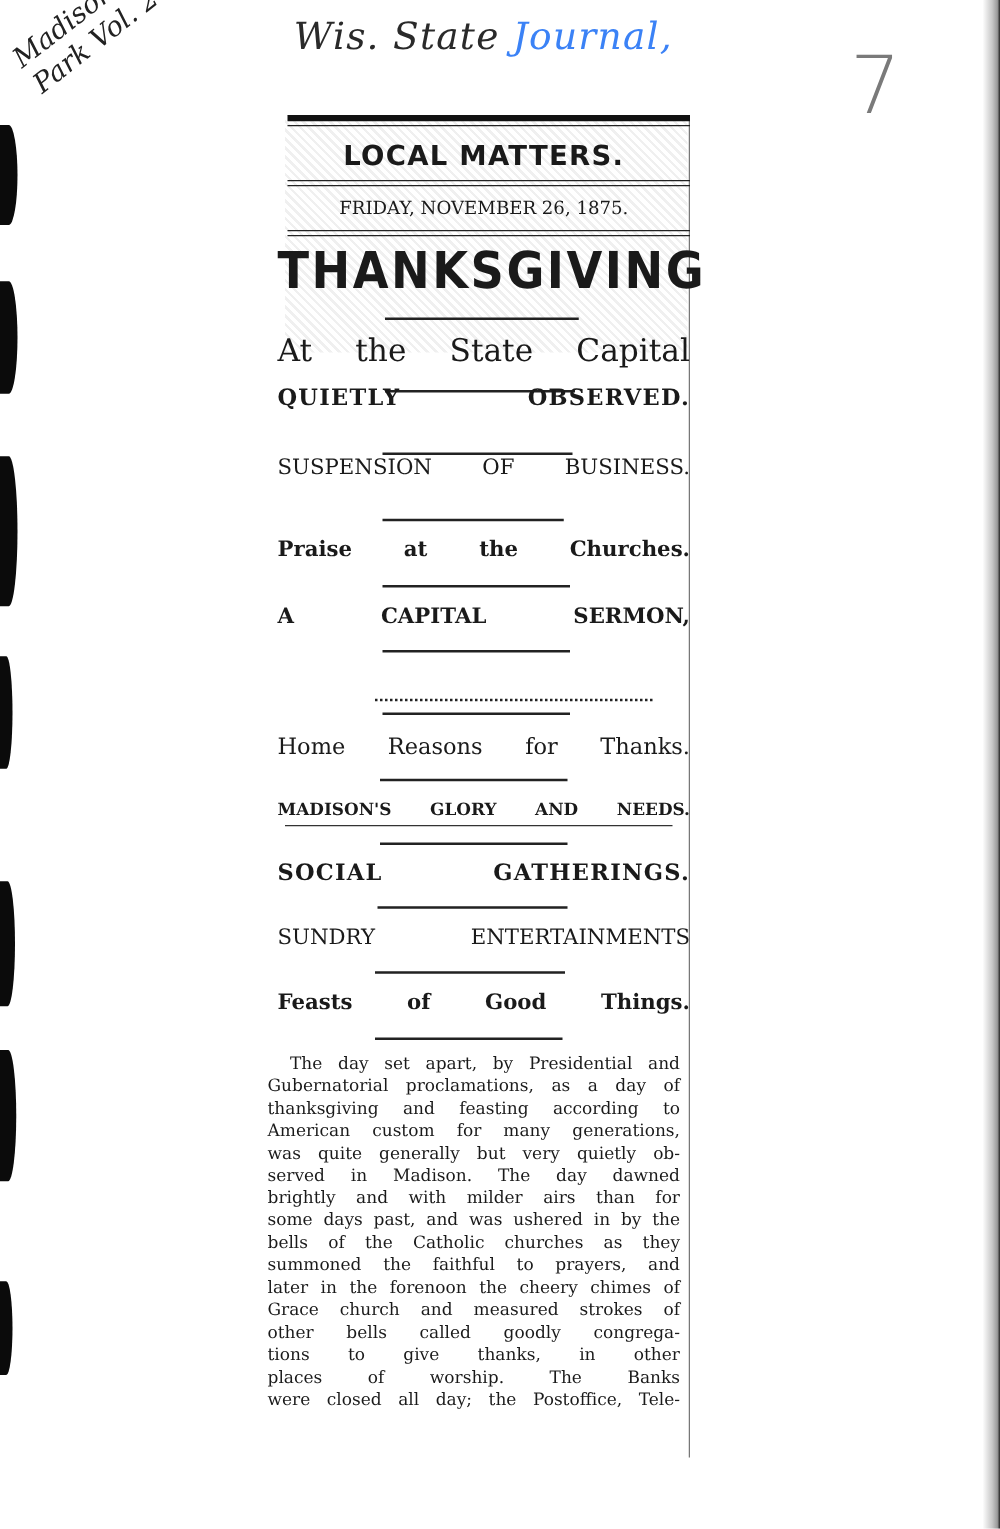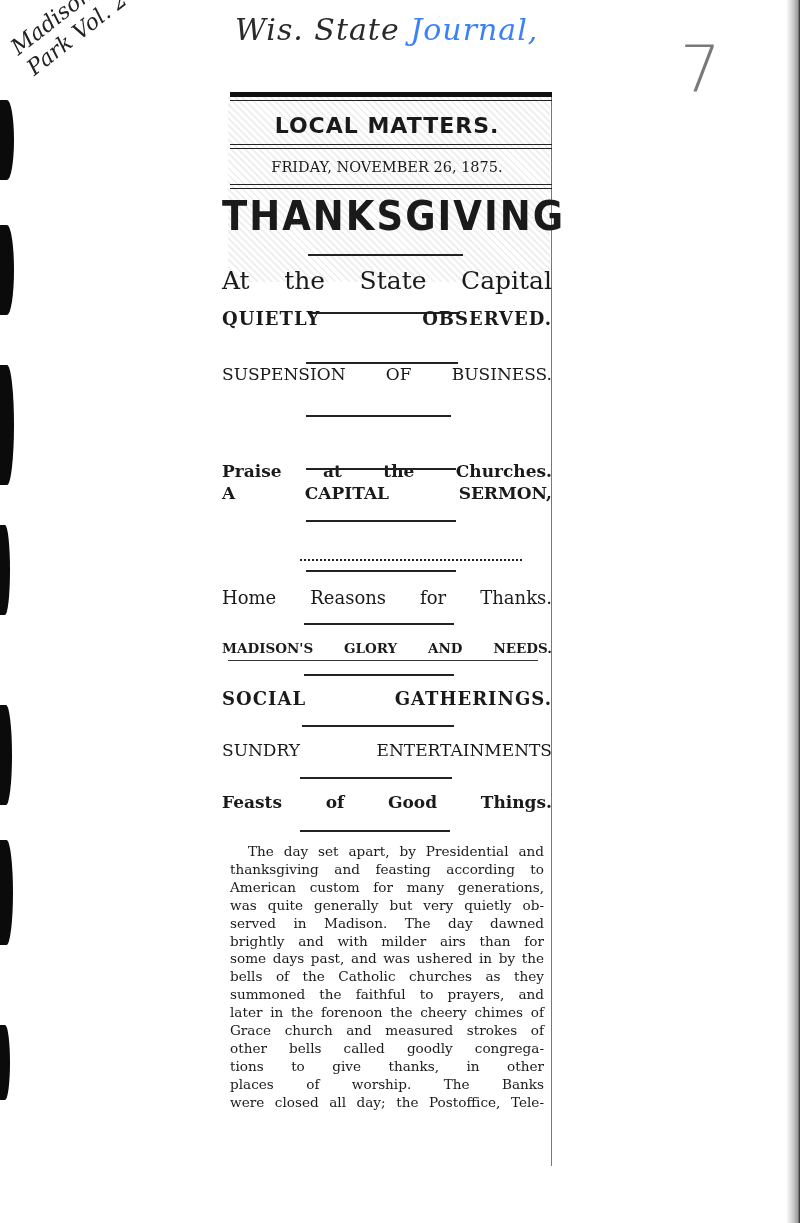--- a/index.html
+++ b/index.html
@@ -49,35 +49,35 @@
     text-align:justify; text-align-last:justify;
   }
   .center { text-align:center; text-align-last:center; }
 
   .h-local { top:25px; font-family:"DejaVu Sans", sans-serif; font-weight:bold; font-size:22px; letter-spacing:1px; }
   .h-date  { top:71px; font-size:14.5px; }
   .h-thanks{ top:107px; font-family:"DejaVu Sans", sans-serif; font-weight:bold; font-size:37px; letter-spacing:2px; transform:scaleY(1.1); }
   .h-capital { top:178px; font-size:25px; }
   .h-quiet { top:220px; font-size:18px; font-weight:bold; letter-spacing:1px; }
   .h-susp  { top:276px; font-family:"DejaVu Serif", serif; font-size:17px; }
-  .h-praise{ top:342px; font-size:17px; font-weight:bold;margin-top:31px; }
+  .h-praise{ top:342px; font-size:17px; font-weight:bold; }
   .h-sermon{ top:395px; font-size:17px; font-weight:bold; }
   .h-rev   { top:448px; font-size:17px; font-weight:bold; }
   .h-home  { top:499px; font-size:18px; font-weight:normal; }
   .h-madison{ top:552px; font-size:13.5px; font-weight:bold; }
   .h-social{ top:600px; font-size:18px; font-weight:bold; letter-spacing:1px; }
   .h-sundry{ top:652px; font-size:17px; }
   .h-feasts{ top:704px; font-size:17px; font-weight:bold; }
 
   .body-text {
     position:absolute; left:6px; top:755px; width:330px;
     font-size:13.6px; line-height:17.9px; text-align:justify;
   }
   .body-text span.l {
-    display:block; white-space:nowrap; text-align:justify; text-align-last:justify;margin-left:16px;
+    display:block; white-space:nowrap; text-align:justify; text-align-last:justify;
   }
   .body-text span.l.first { text-indent:18px; }
 
   .underline-hand {
     position:absolute; height:0; border-top:2px dotted #222;
   }
 </style>
 </head>
 <body>
 
@@ -149,20 +149,21 @@
   <div class="short-rule" style="left:94px;width:152px;top:637px;"></div>
 
   <div class="line h-sundry">SUNDRY ENTERTAINMENTS</div>
   <div class="short-rule" style="left:92px;width:152px;top:689px;"></div>
 
   <div class="line h-feasts">Feasts of Good Things.</div>
   <div class="short-rule" style="left:92px;width:150px;top:742px;"></div>
 
   <div class="body-text">
     <span class="l first">The day set apart, by Presidential and</span>
+    <span class="l">Gubernatorial proclamations, as a day of</span>
     <span class="l">thanksgiving and feasting according to</span>
     <span class="l">American custom for many generations,</span>
     <span class="l">was quite generally but very quietly ob-</span>
     <span class="l">served in Madison. The day dawned</span>
     <span class="l">brightly and with milder airs than for</span>
     <span class="l">some days past, and was ushered in by the</span>
     <span class="l">bells of the Catholic churches as they</span>
     <span class="l">summoned the faithful to prayers, and</span>
     <span class="l">later in the forenoon the cheery chimes of</span>
     <span class="l">Grace church and measured strokes of</span>

